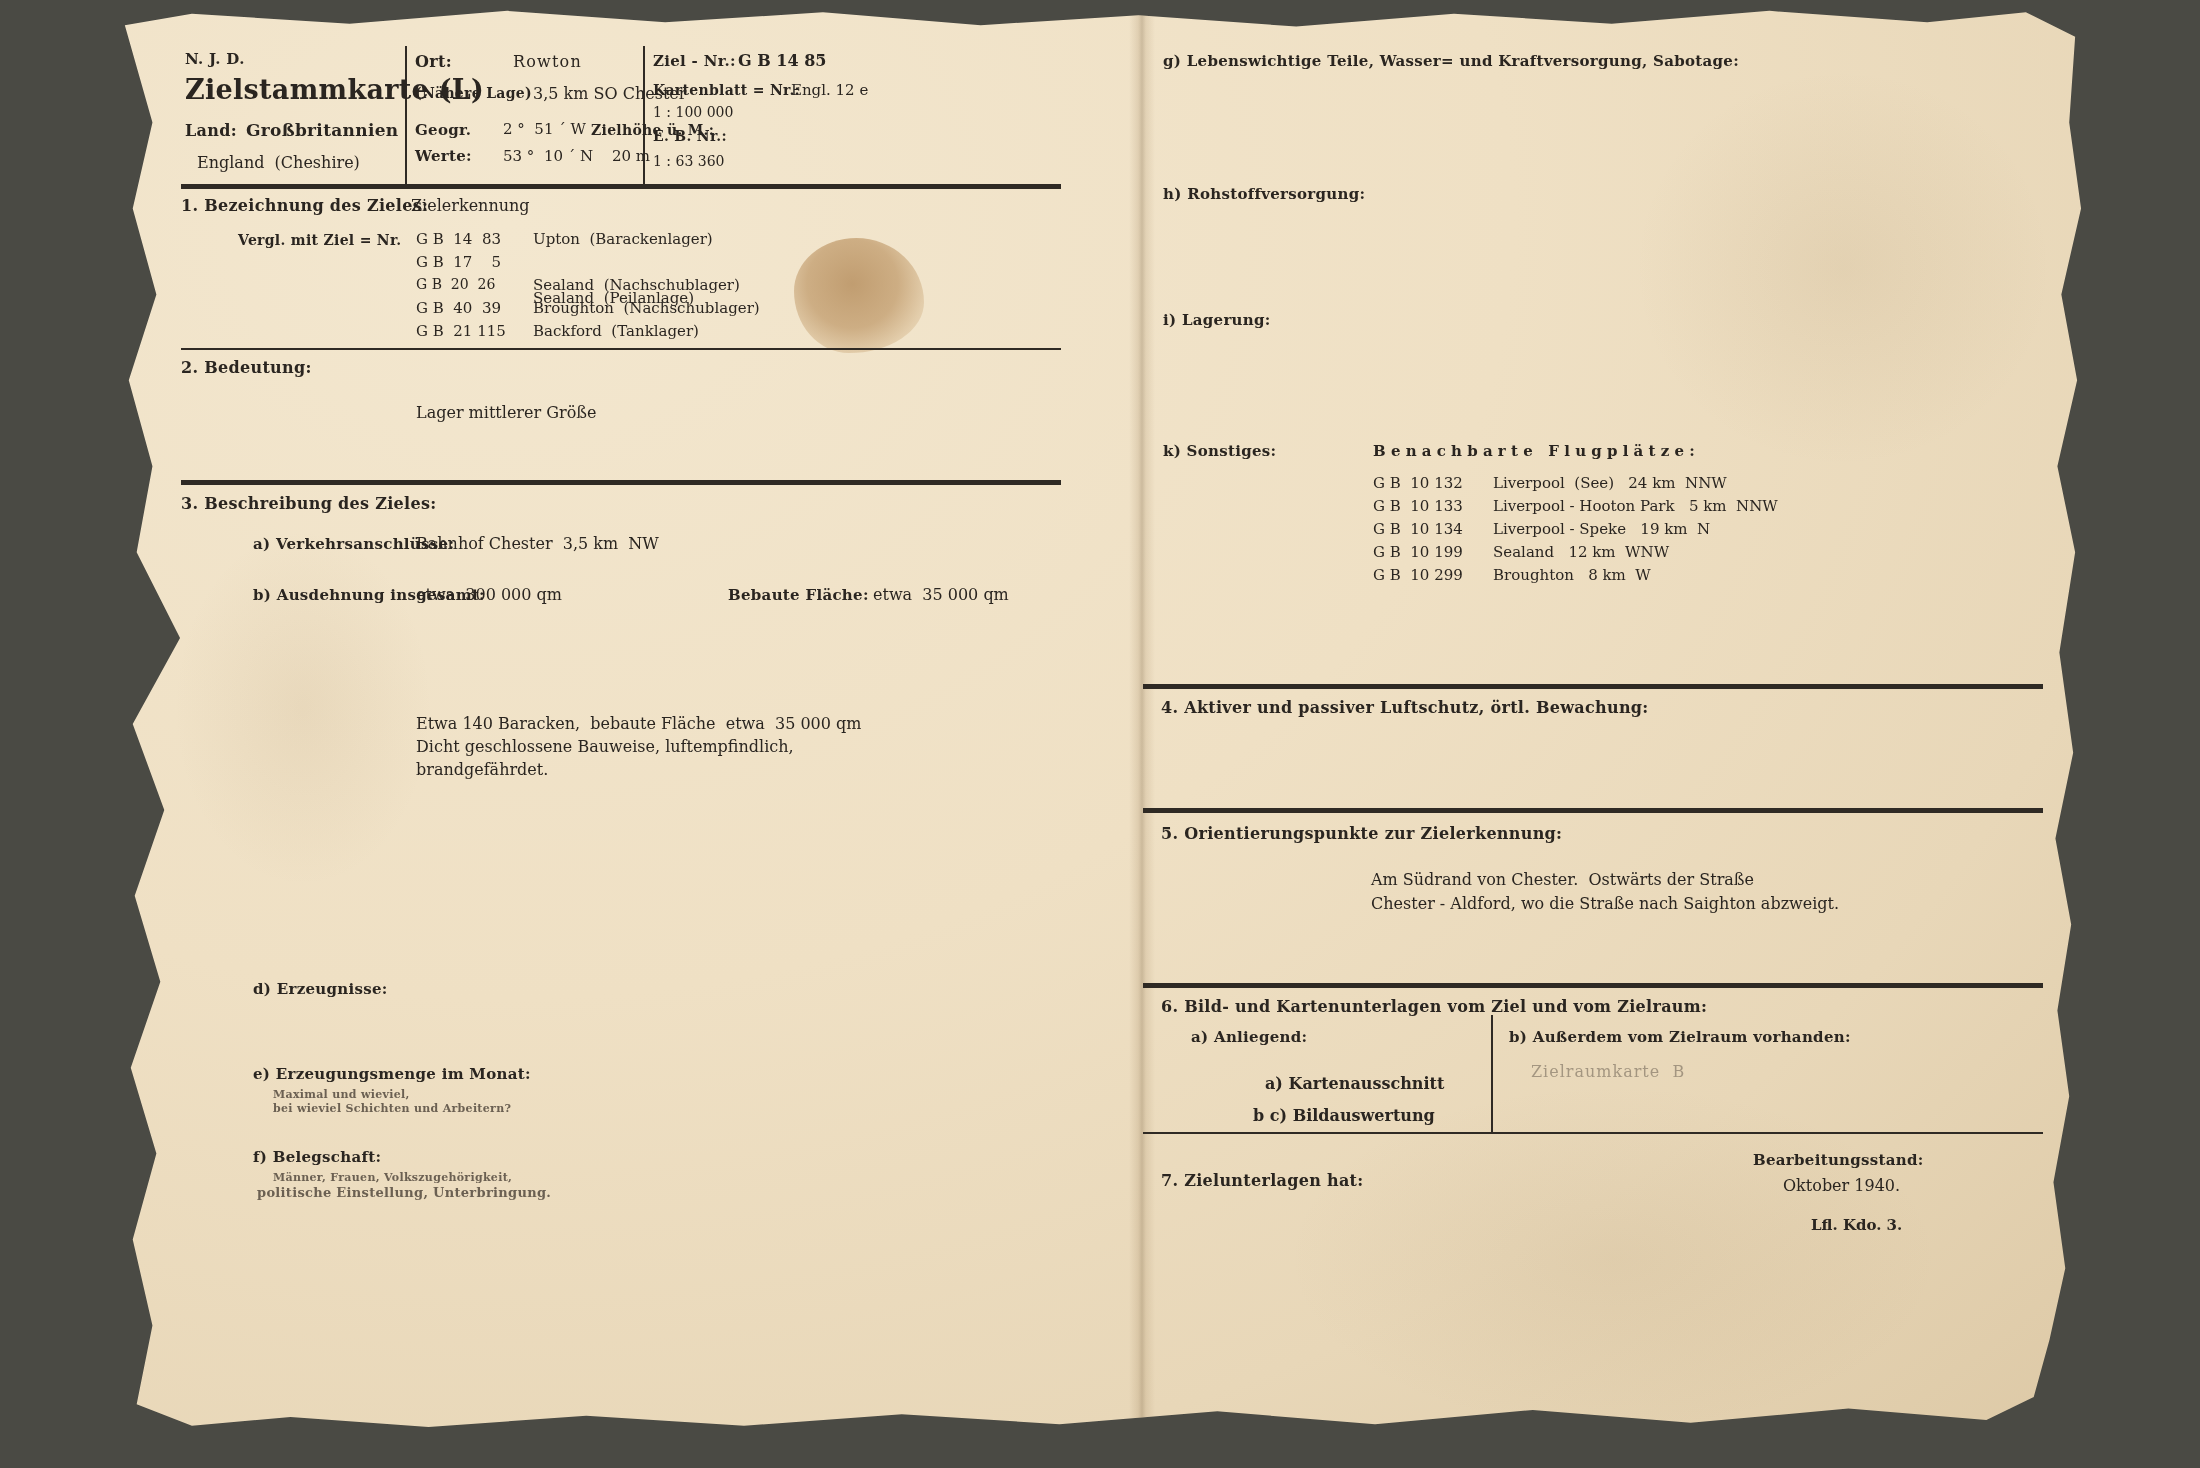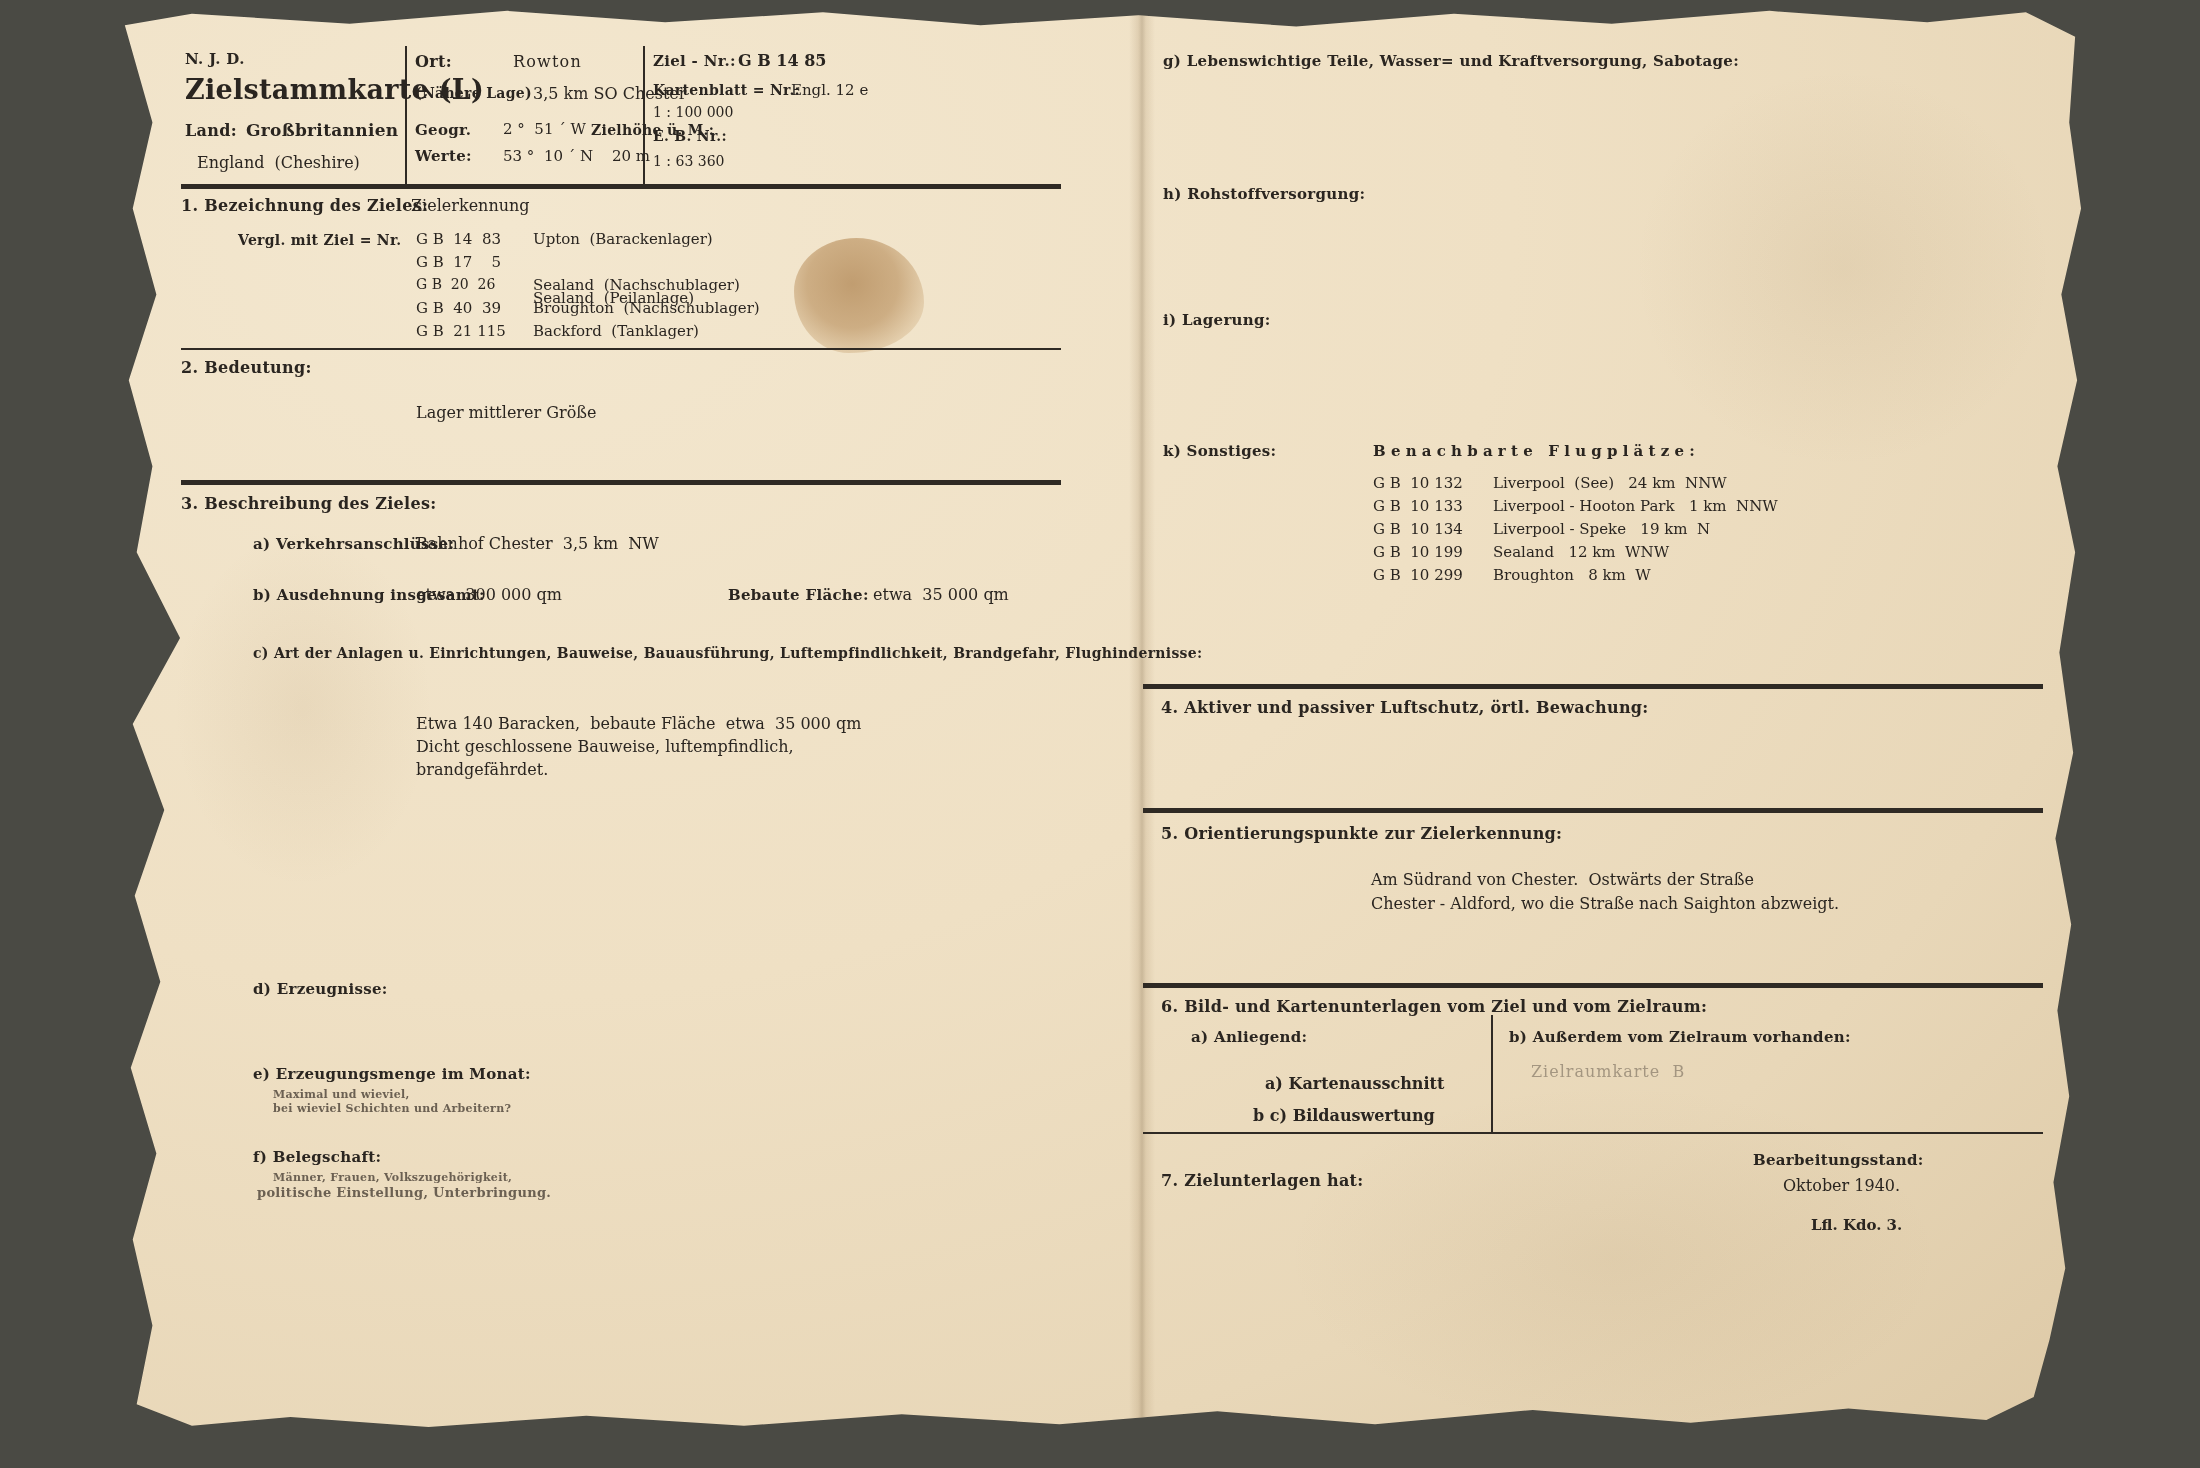--- a/index.html
+++ b/index.html
@@ -132,21 +132,20 @@
     <div class="t frak" style="left:68px;top:486px;font-size:16px;">3. Beschreibung des Zieles:</div>
 
     <div class="t frak" style="left:140px;top:527px;font-size:15px;">a) Verkehrsanschlüsse:</div>
     <div class="t rom" style="left:303px;top:526px;font-size:16px;">Bahnhof Chester  3,5 km  NW</div>
 
     <div class="t frak" style="left:140px;top:578px;font-size:15px;">b) Ausdehnung insgesamt:</div>
     <div class="t rom" style="left:303px;top:577px;font-size:16px;">etwa  300 000 qm</div>
     <div class="t frak" style="left:615px;top:578px;font-size:15px;">Bebaute Fläche:</div>
     <div class="t rom" style="left:760px;top:577px;font-size:16px;">etwa  35 000 qm</div>
 
-    <div class="t frak" style="left:140px;top:637px;font-size:14px;">c) Art der Anlagen u. Einrichtungen, Bauweise, Bauausführung, Luftempfindlichkeit, Brandgefahr, Flughindernisse:</div>
     <div class="t rom" style="left:303px;top:706px;font-size:16px;">Etwa 140 Baracken,  bebaute Fläche  etwa  35 000 qm</div>
     <div class="t rom" style="left:303px;top:729px;font-size:16px;">Dicht geschlossene Bauweise, luftempfindlich,</div>
     <div class="t rom" style="left:303px;top:752px;font-size:16px;">brandgefährdet.</div>
 
     <div class="t frak" style="left:140px;top:972px;font-size:15px;">d) Erzeugnisse:</div>
 
     <div class="t frak" style="left:140px;top:1057px;font-size:15px;">e) Erzeugungsmenge im Monat:</div>
     <div class="t frak small faded" style="left:160px;top:1080px;font-size:11px;">Maximal und wieviel,</div>
     <div class="t frak small faded" style="left:160px;top:1094px;font-size:11px;">bei wieviel Schichten und Arbeitern?</div>
 
@@ -160,21 +159,21 @@
     <div class="t frak" style="left:20px;top:44px;font-size:15px;">g) Lebenswichtige Teile, Wasser= und Kraftversorgung, Sabotage:</div>
     <div class="t frak" style="left:20px;top:177px;font-size:15px;">h) Rohstoffversorgung:</div>
     <div class="t frak" style="left:20px;top:303px;font-size:15px;">i) Lagerung:</div>
     <div class="t frak" style="left:20px;top:434px;font-size:15px;">k) Sonstiges:</div>
 
     <div class="t rom" style="left:230px;top:434px;font-size:15px;font-weight:bold;">B e n a c h b a r t e   F l u g p l ä t z e :</div>
 
     <div class="t rom" style="left:230px;top:466px;font-size:15px;">G B  10 132</div>
     <div class="t rom" style="left:350px;top:466px;font-size:15px;">Liverpool  (See)   24 km  NNW</div>
     <div class="t rom" style="left:230px;top:489px;font-size:15px;">G B  10 133</div>
-    <div class="t rom" style="left:350px;top:489px;font-size:15px;">Liverpool - Hooton Park   1 km  NNW</div>
+    <div class="t rom" style="left:350px;top:489px;font-size:15px;">Liverpool - Hooton Park   5 km  NNW</div>
     <div class="t rom" style="left:230px;top:512px;font-size:15px;">G B  10 134</div>
     <div class="t rom" style="left:350px;top:512px;font-size:15px;">Liverpool - Speke   19 km  N</div>
     <div class="t rom" style="left:230px;top:535px;font-size:15px;">G B  10 199</div>
     <div class="t rom" style="left:350px;top:535px;font-size:15px;">Sealand   12 km  WNW</div>
     <div class="t rom" style="left:230px;top:558px;font-size:15px;">G B  10 299</div>
     <div class="t rom" style="left:350px;top:558px;font-size:15px;">Broughton   8 km  W</div>
 
     <div class="rule thick" style="left:0px;top:676px;width:900px;"></div>
     <div class="t frak" style="left:18px;top:690px;font-size:16px;">4. Aktiver und passiver Luftschutz, örtl. Bewachung:</div>
 

